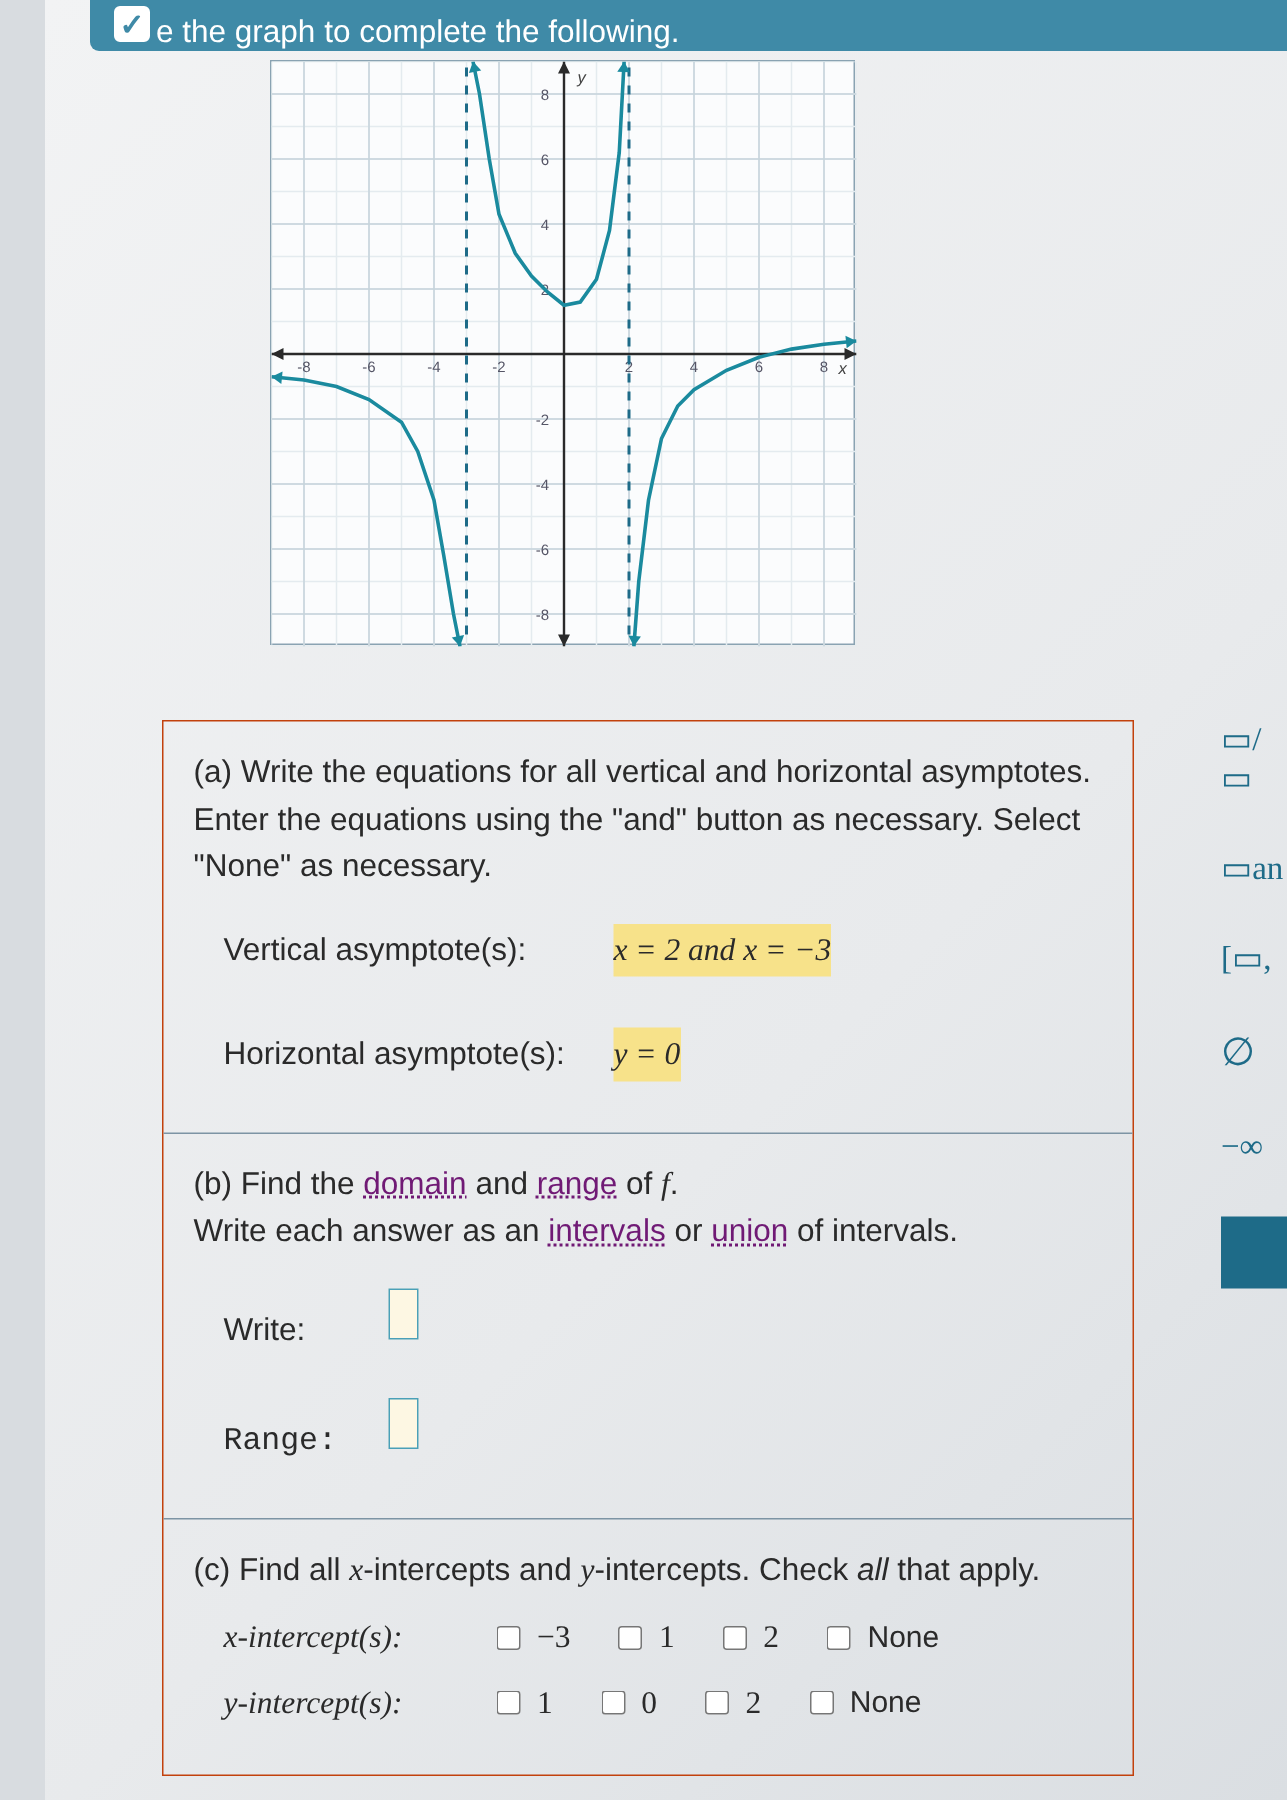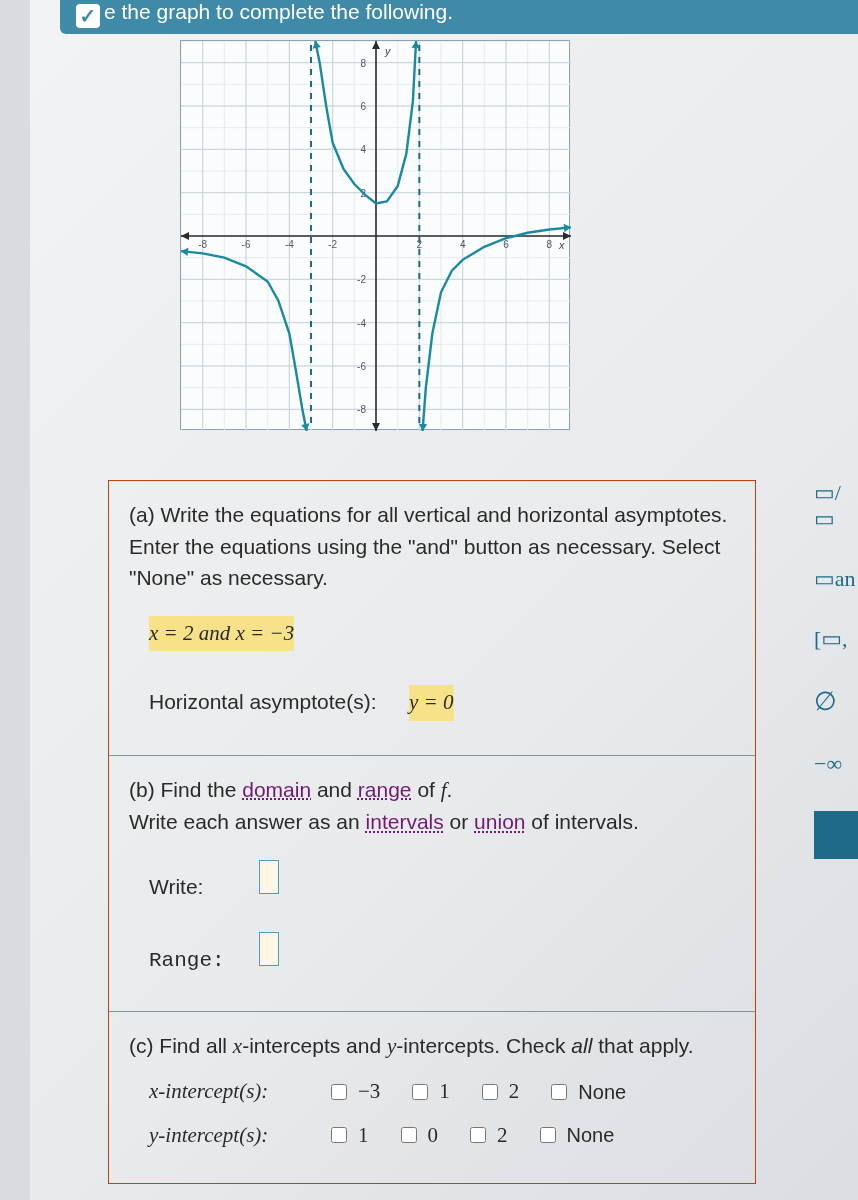--- a/index.html
+++ b/index.html
@@ -22,21 +22,21 @@
   }
   .header-bar {
     position: absolute;
     left: 60px;
     top: 0;
     right: 0;
     height: 34px;
     background: #3f8aa7;
     border-bottom-left-radius: 6px;
     display: flex;
-    align-items: flex-start;
+    align-items: flex-end;
     padding-left: 44px;
     color: #fff;
     font-size: 21px;
   }
   .header-check {
     position: absolute;
     left: 74px;
     top: 2px;
     width: 28px;
     height: 28px;
@@ -268,20 +268,21 @@
         <polygon points="390,186.33333333333331 383.45265528841827,191.20901556536228 382.61682404864183,182.85070316759834"></polygon>
       </g>
   </svg>
 </div>
 
 <div class="question-box">
 
   <div class="q-section">
     <div class="q-text">(a) Write the equations for all vertical and horizontal asymptotes. Enter the equations using the "and" button as necessary. Select "None" as necessary.</div>
     <div class="ans-row">
+      <span class="ans-label">Vertical asymptote(s):</span>
       <span class="highlight">x = 2 and x = −3</span>
     </div>
     <div class="ans-row" style="margin-top:34px;">
       <span class="ans-label">Horizontal asymptote(s):</span>
       <span class="highlight">y = 0</span>
     </div>
   </div>
 
   <div class="q-section">
     <div class="q-text">

